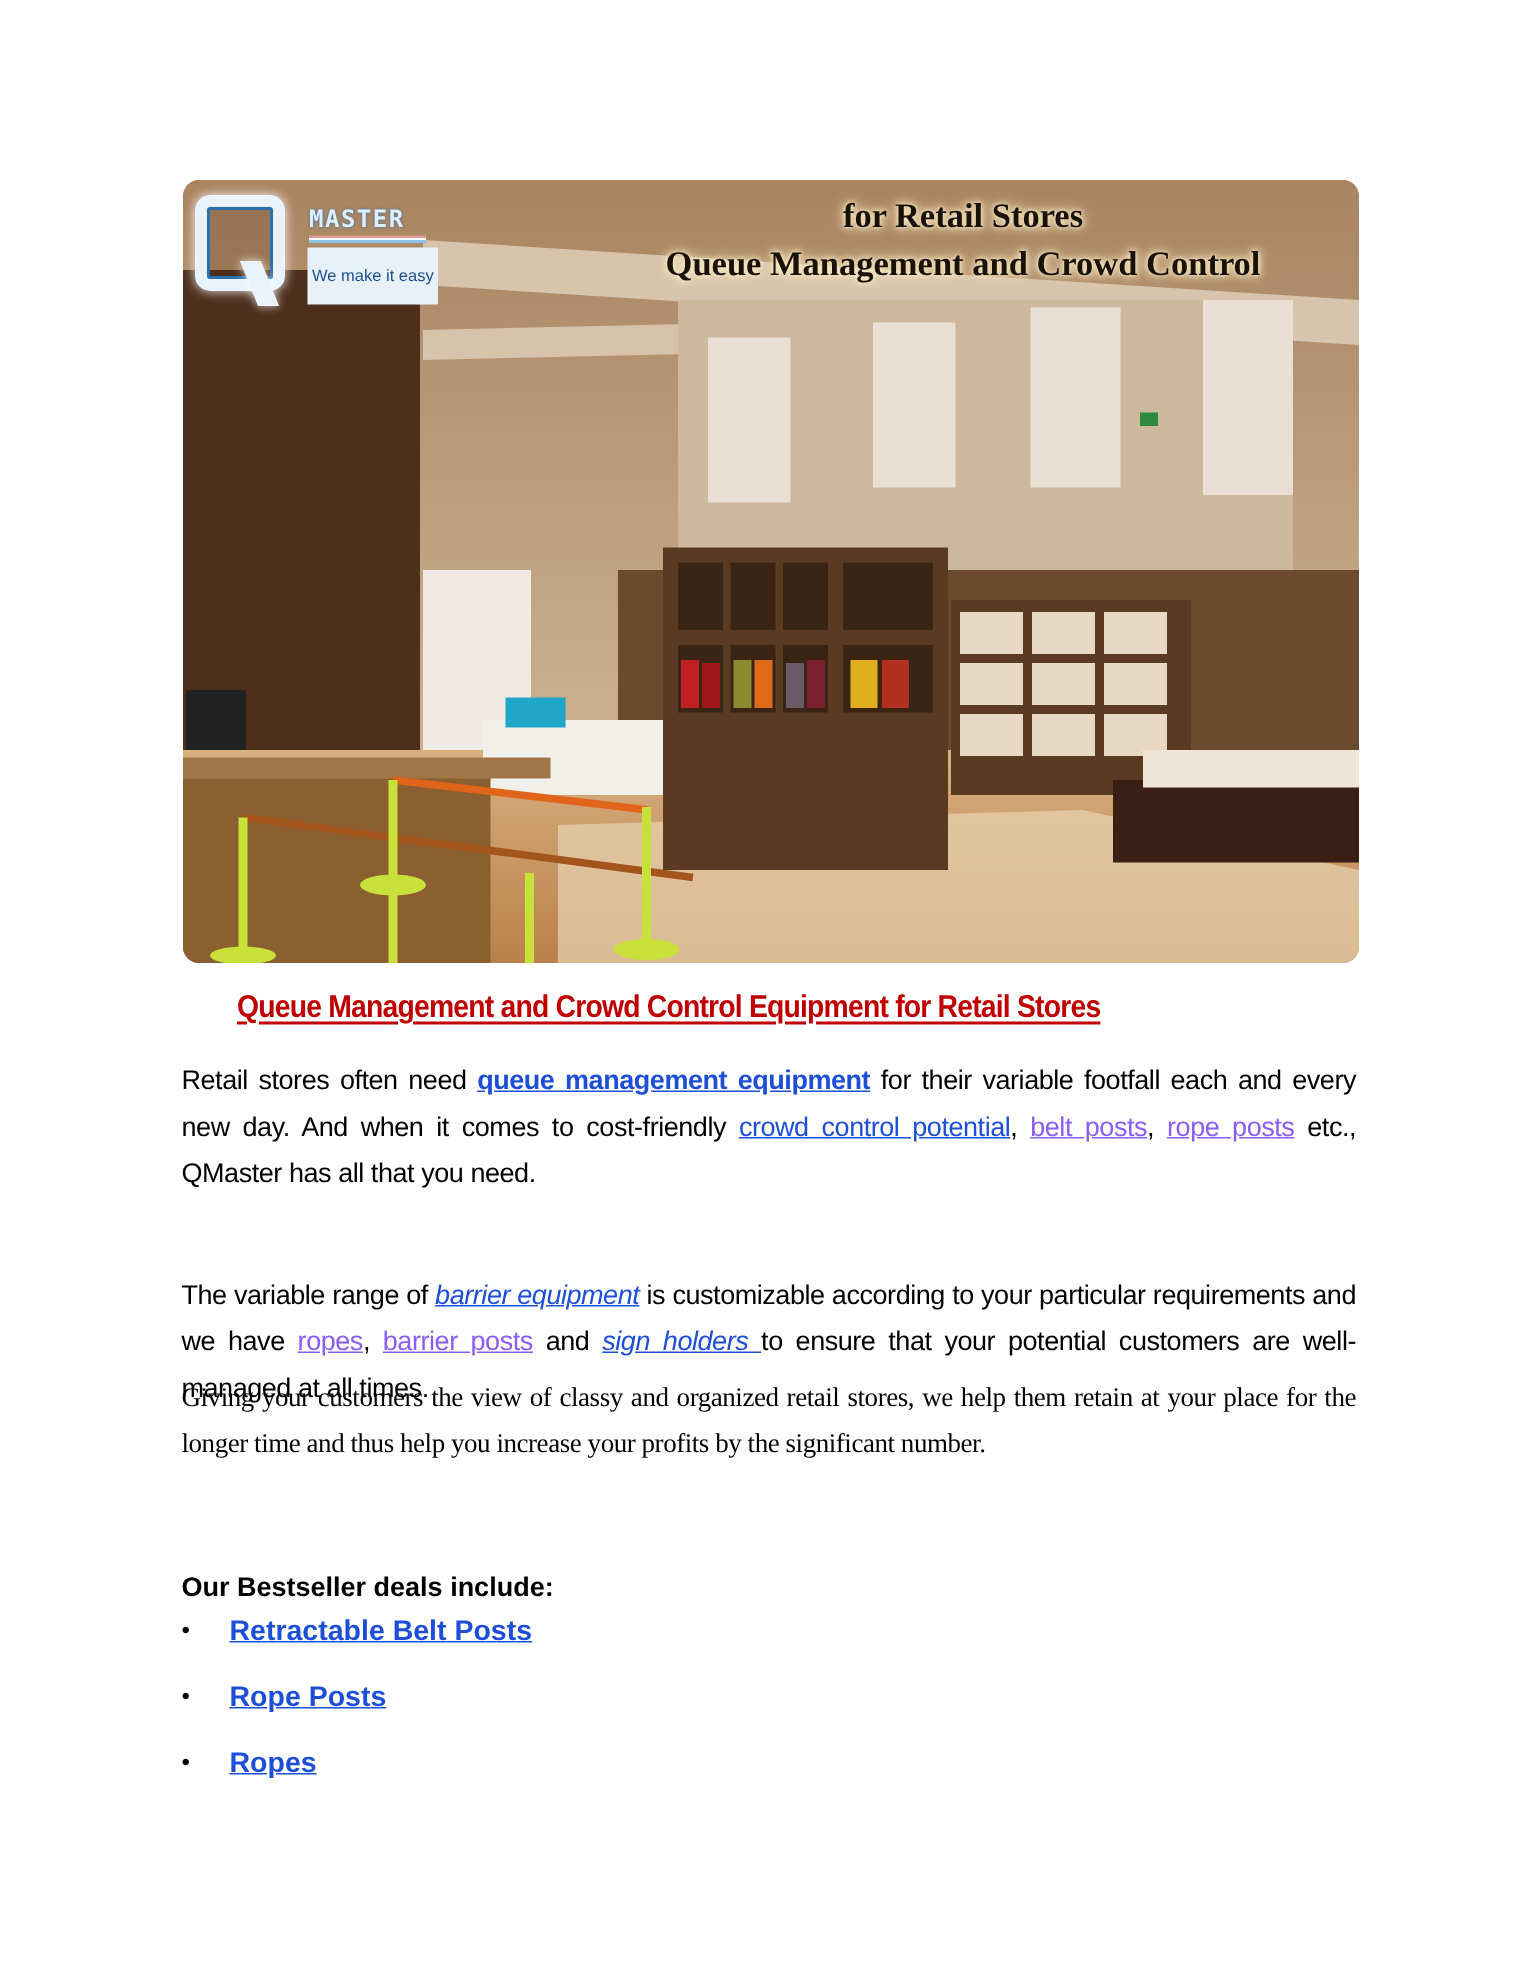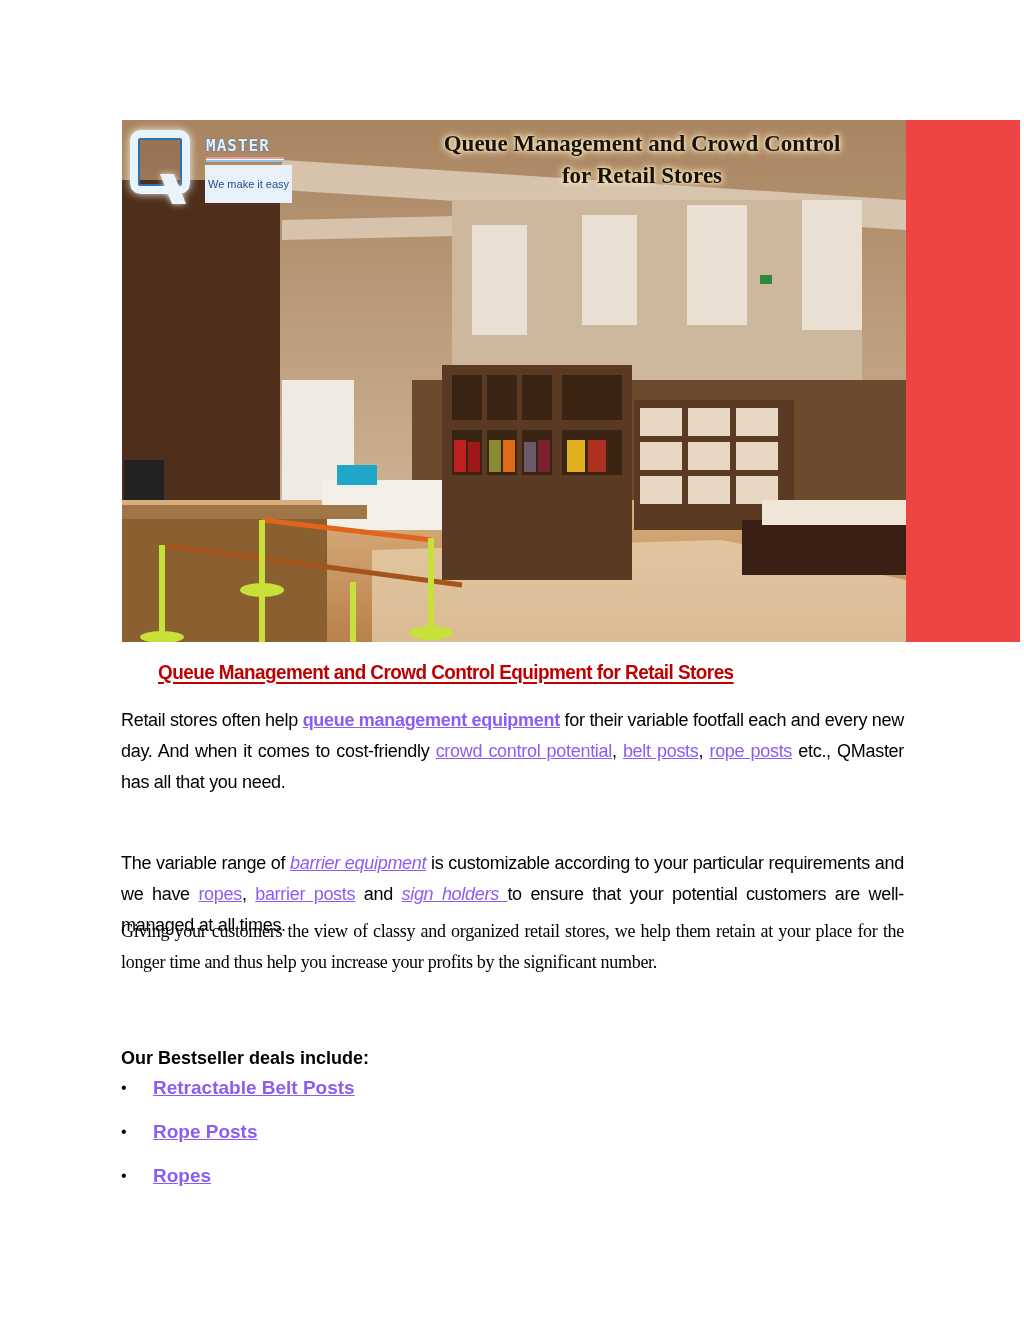--- a/index.html
+++ b/index.html
@@ -1,21 +1,21 @@
 <!DOCTYPE html>
 <html><head>
 <meta charset="utf-8">
 <style>
   html, body { margin: 0; padding: 0; background: #ffffff; }
   body { width: 1024px; height: 1325px; position: relative; overflow: hidden;
          font-family: "Liberation Sans", sans-serif; color: #000; }
 
   
-  .hero { position: absolute; left: 122px; top: 120px; width: 898px; height: 522px;
-          overflow: hidden; background: #ef4444; }
+  .hero { position: absolute; left: 122px; top: 120px; width: 784px; height: 522px;
+          overflow: hidden; background: #ef4444; border-radius: 11px; }
   .hero svg { position: absolute; left: 0; top: 0; }
   .logo { position: absolute; left: 8px; top: 10px; width: 150px; height: 80px; }
   .logo-q { position: absolute; left: 0; top: 0; width: 60px; height: 64px;
             border: 8px solid #e9f3fb; border-radius: 10px; box-sizing: border-box;
             box-shadow: 0 0 8px rgba(255,255,255,0.9), inset 0 0 0 2px #2a6fb0;
             background: rgba(80,40,20,0.2); }
   .logo-q-tail { position: absolute; left: 36px; top: 44px; width: 14px; height: 30px;
                  background: #e9f3fb; transform: skewX(22deg); box-shadow: 0 0 6px rgba(255,255,255,0.8); }
   .logo-word { position: absolute; left: 76px; top: 6px; font-family: "DejaVu Sans Mono", monospace;
                font-size: 16px; font-weight: bold; color: #dfeefa; letter-spacing: 1px;
@@ -32,21 +32,21 @@
   
   .doc-heading { position: absolute; left: 158px; top: 660px; width: 708px;
                  font-family: "Liberation Sans", sans-serif; font-weight: bold; font-size: 21px;
                  color: #c00000; text-decoration: underline; text-underline-offset: 3px;
                  letter-spacing: -0.6px; white-space: nowrap; transform: scaleX(0.9); transform-origin: left; }
   .para { position: absolute; left: 121px; width: 783px; font-family: "Liberation Sans", sans-serif;
           font-size: 18px; line-height: 31px; text-align: justify; letter-spacing: -0.3px; }
   .p1 { top: 705px; }
   .p2 { top: 848px; }
   .p3 { top: 916px; font-family: Liberation Serif, serif; }
-  .a-blue { color: #8b5cf6; text-decoration: underline; }
+  .a-blue { color: #1d4ed8; text-decoration: underline; }
   .a-bold { font-weight: bold; }
   .a-ital { font-style: italic; }
   .a-black { color: #8b5cf6; text-decoration: underline; }
   .subhead { position: absolute; left: 121px; top: 1024px; font-size: 18px; font-weight: bold; margin-top: 24px; }
   .bullets { position: absolute; left: 121px; top: 1066px; margin: 0; padding: 0; list-style: none; }
   .bullets li { height: 44px; display: flex; align-items: center; }
   .bullet-dot { width: 32px; font-size: 16px; }
   .bullets .a-blue { font-weight: bold; font-size: 19px; }
 </style>
 </head>
@@ -145,29 +145,29 @@
 
   <div class="logo">
     <div class="logo-q"></div>
     <div class="logo-q-tail"></div>
     <div class="logo-word">MASTER</div>
     <div class="logo-stripes"></div>
     <div class="logo-tag">We make it easy</div>
   </div>
 
   <div class="hero-title">
+    <div>for Retail Stores</div>
     <div>Queue Management and Crowd Control</div>
-    <div>for Retail Stores</div>
   </div>
 </div>
 
 <div class="doc-heading">Queue Management and Crowd Control Equipment for Retail Stores</div>
 
 <div class="para p1">
-  <span>Retail stores often help </span><a class="a-blue a-bold">queue management equipment</a><span> for their variable footfall each and every new day. And when it comes to cost-friendly </span><a class="a-blue">crowd control potential</a><span>, </span><a class="a-black">belt posts</a><span>, </span><a class="a-black">rope posts</a><span> etc., QMaster has all that you need.</span>
+  <span>Retail stores often need </span><a class="a-blue a-bold">queue management equipment</a><span> for their variable footfall each and every new day. And when it comes to cost-friendly </span><a class="a-blue">crowd control potential</a><span>, </span><a class="a-black">belt posts</a><span>, </span><a class="a-black">rope posts</a><span> etc., QMaster has all that you need.</span>
 </div>
 
 <div class="para p2">
   <span>The variable range of </span><a class="a-blue a-ital">barrier equipment</a><span> is customizable according to your particular requirements and we have </span><a class="a-black">ropes</a><span>, </span><a class="a-black">barrier posts</a><span> and </span><a class="a-blue a-ital">sign holders </a><span>to ensure that your potential customers are well-managed at all times.</span>
 </div>
 
 <div class="para p3">Giving your customers the view of classy and organized retail stores, we help them retain at your place for the longer time and thus help you increase your profits by the significant number.</div>
 
 <div class="subhead">Our Bestseller deals include:</div>
 

